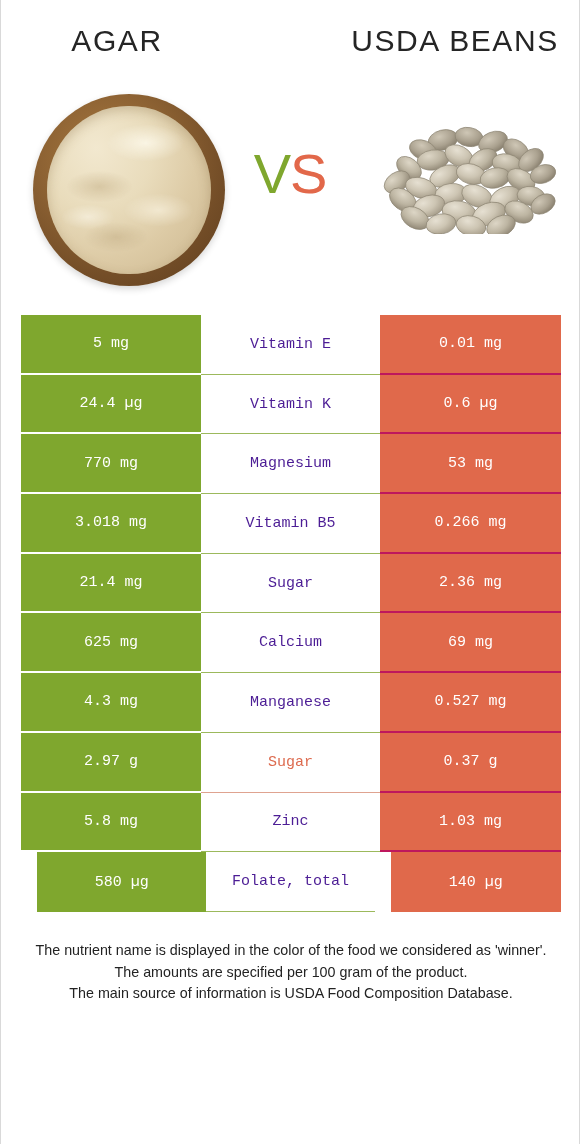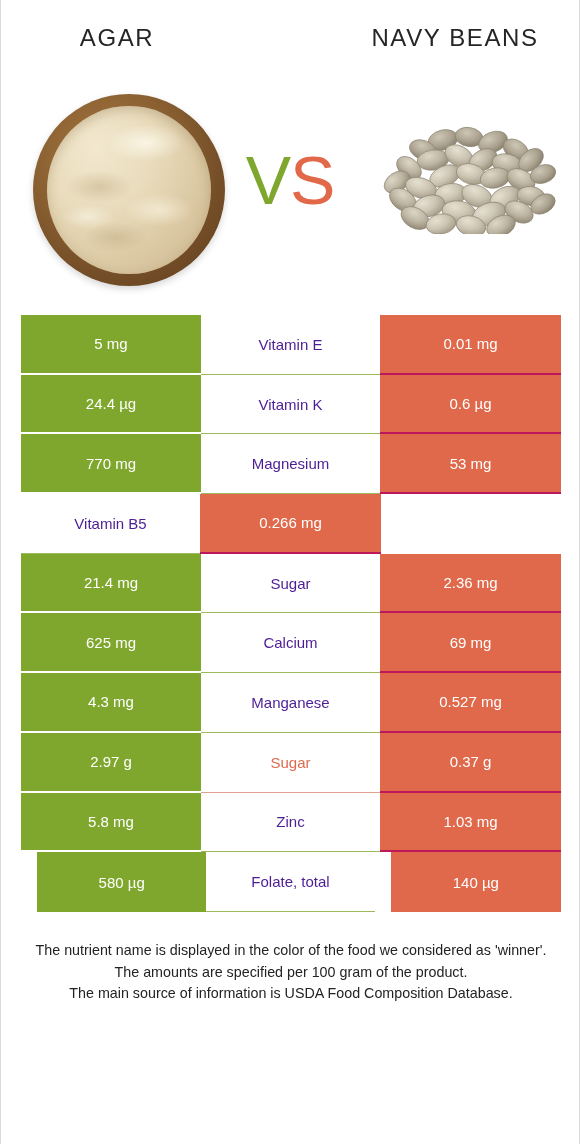--- a/index.html
+++ b/index.html
@@ -22,21 +22,21 @@
   
   .header {
     position:relative;
     height:300px;
     width:100%;
   }
   .title {
     position:absolute;
     top:24px;
     font-family:"Liberation Sans", sans-serif;
-    font-size:24px;
+    font-size:30px;
     font-weight:300;
     letter-spacing:1.6px;
     color:#252525;
     text-align:center;
     white-space:nowrap;
   }
   .title-left  { left:0;   width:232px; }
   .title-right { right:0;  width:248px; }
 
   
@@ -82,39 +82,40 @@
     right:18px; top:112px;
     width:190px; height:122px;
   }
 
   
   .vs {
     position:absolute;
     left:50%; top:146px;
     transform:translateX(-50%);
     font-family:"Liberation Sans", sans-serif;
-    font-size:68px;
+    font-size:56px;
     font-weight:400;
     letter-spacing:-1px;
     line-height:1;
     white-space:nowrap;
   }
   .vs .v { color:#7FA72E; }
   .vs .s { color:#E2684A; }
 
   
   .table {
     position:absolute;
     left:20px; top:315px;
     width:540px; height:597px;
   }
   .row {
     display:flex;
     height:59.7px;
     width:100%;
+    font-family:Liberation Mono, monospace;
   }
   .cell {
     display:flex;
     align-items:center;
     justify-content:center;
     font-size:15px;
     line-height:1;
     white-space:nowrap;
   }
   .cell-left {
@@ -155,21 +156,21 @@
   }
   .footer p { margin:0; }
 </style>
 </head>
 <body>
 
 <div id="page">
 
   <div class="header">
     <div class="title title-left">AGAR</div>
-    <div class="title title-right">NAVY BEANS</div>
+    <div class="title title-right">USDA BEANS</div>
 
     <div class="food-left">
       <div class="bowl"></div>
       <div class="bowl-grain"></div>
     </div>
 
     <div class="food-right">
       <svg viewBox="0 0 190 122" width="190" height="122">
         <defs>
           <radialGradient id="bg1" cx="35%" cy="30%" r="72%">
@@ -243,20 +244,21 @@
         <div class="cell cell-left">24.4 µg</div>
         <div class="cell cell-mid">Vitamin K</div>
         <div class="cell cell-right">0.6 µg</div>
       </div>
       <div class="row">
         <div class="cell cell-left">770 mg</div>
         <div class="cell cell-mid">Magnesium</div>
         <div class="cell cell-right">53 mg</div>
       </div>
       <div class="row">
+        <div class="cell cell-left">3.018 mg</div>
         <div class="cell cell-mid">Vitamin B5</div>
         <div class="cell cell-right">0.266 mg</div>
       </div>
       <div class="row">
         <div class="cell cell-left">21.4 mg</div>
         <div class="cell cell-mid">Sugar</div>
         <div class="cell cell-right">2.36 mg</div>
       </div>
       <div class="row">
         <div class="cell cell-left">625 mg</div>

